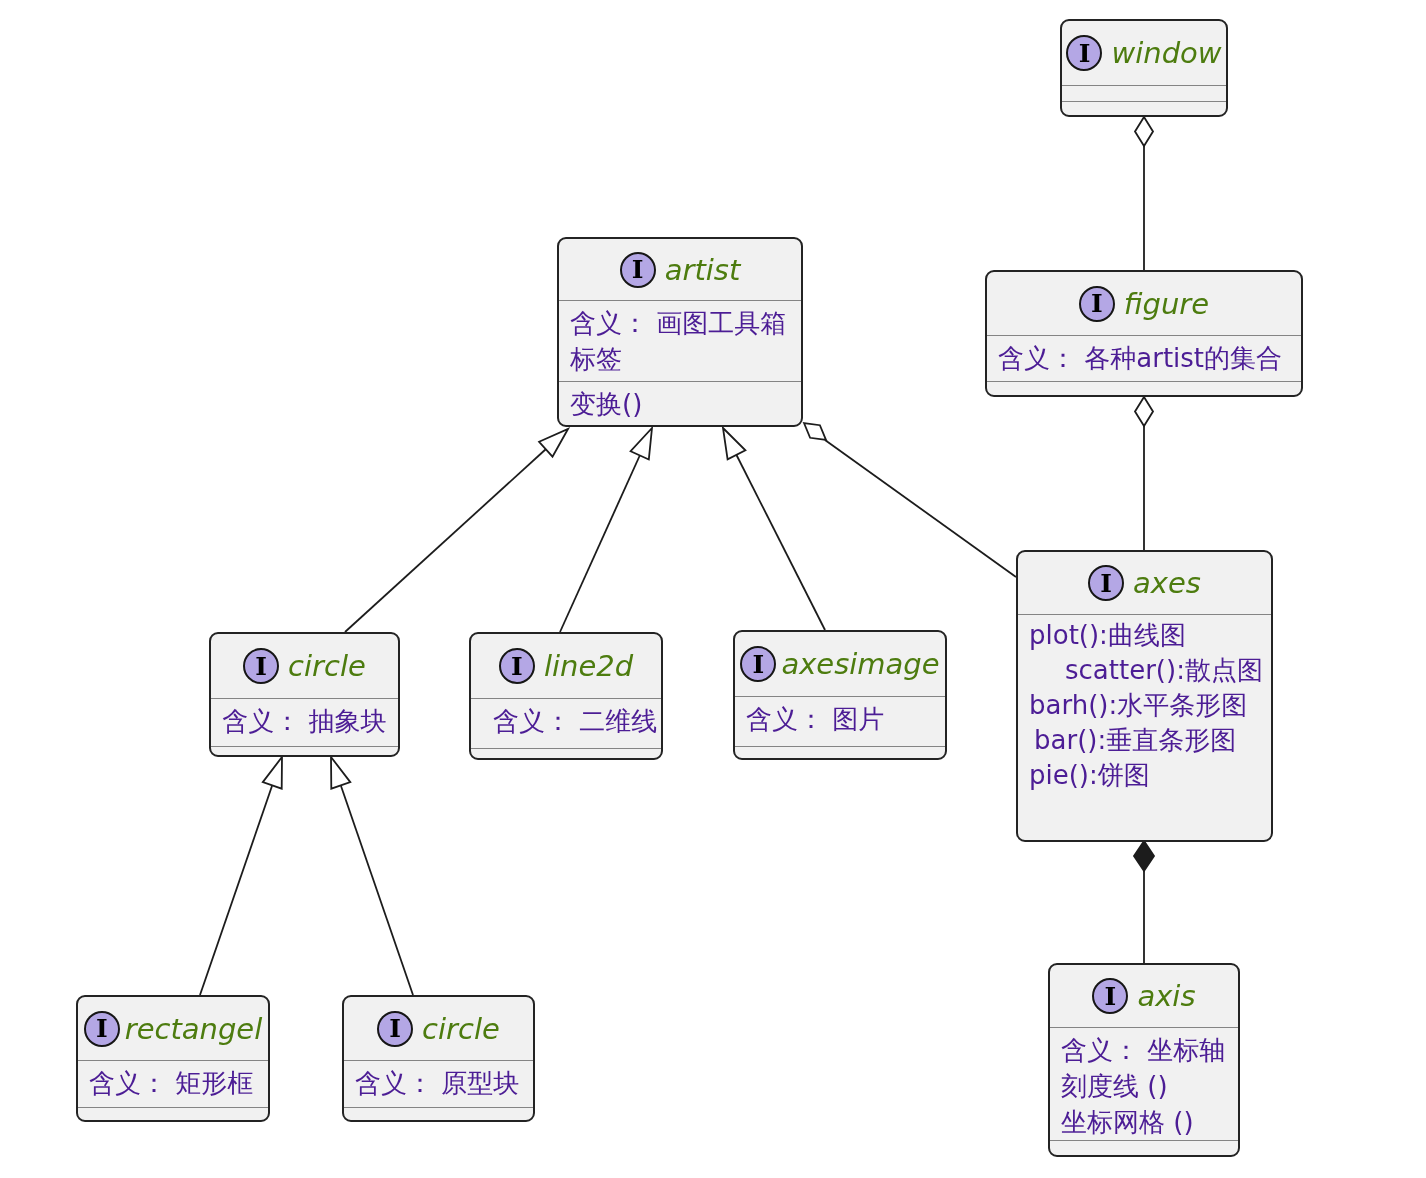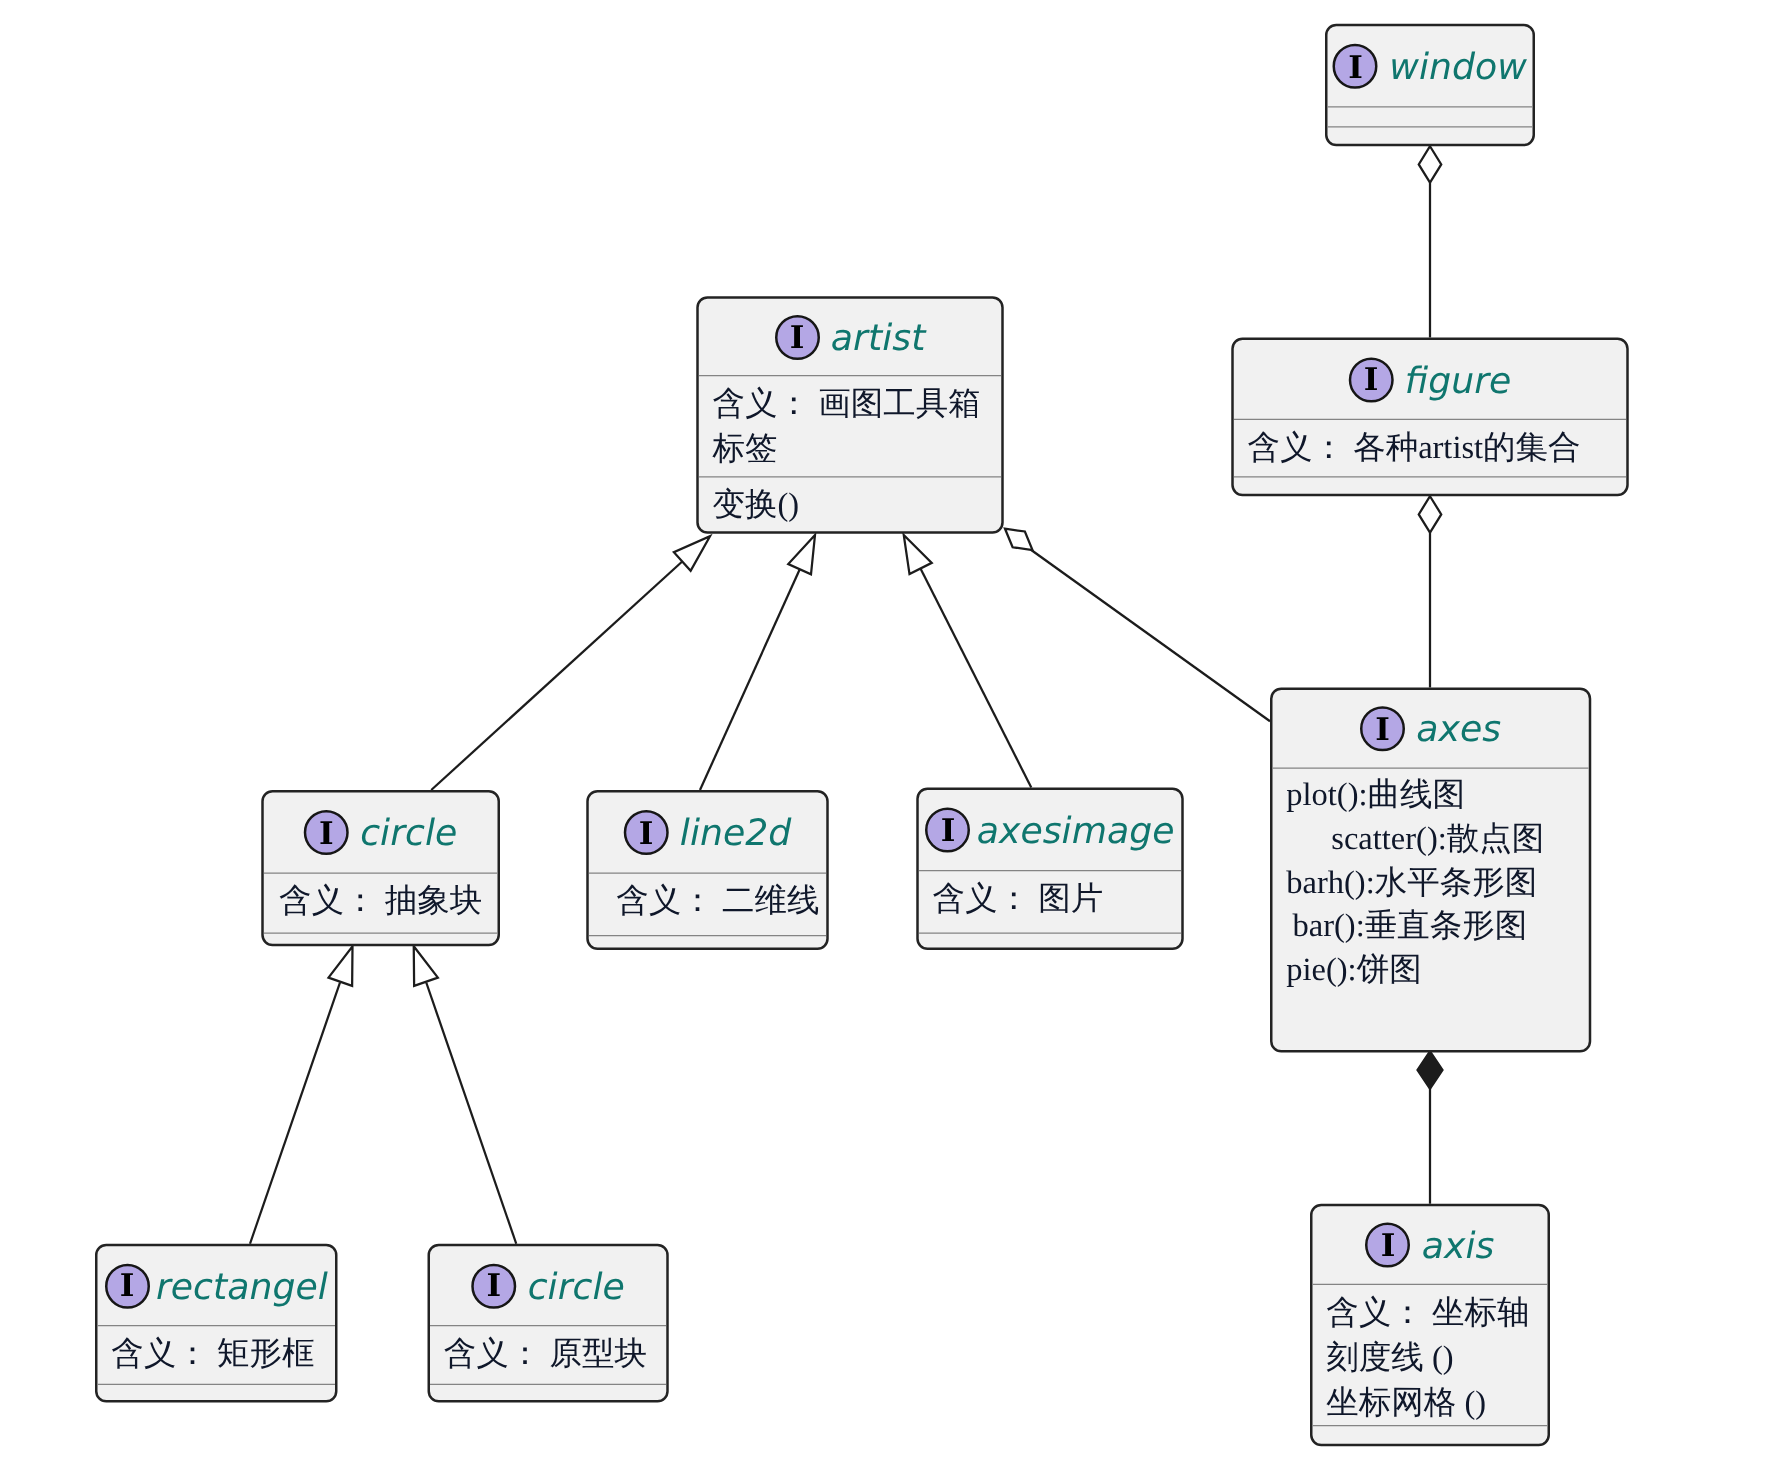--- a/index.html
+++ b/index.html
@@ -43,31 +43,30 @@
     justify-content: center;
     font-family: "DejaVu Serif", serif;
     font-weight: bold;
     font-size: 25px;
     line-height: 1;
     color: #000;
   }
   .cname {
     font-style: italic;
     font-size: 29px;
-    color: #0f766e;
+    color: #4d7c0f;
     white-space: nowrap;
   }
   .sec { border-top: 1.4px solid #848484; }
   .txt {
     font-size: 26px;
     line-height: 36px;
-    color: #0f172a;
+    color: #4c1d95;
     padding: 0 11px;
     white-space: nowrap;
-    font-family: Liberation Serif, serif;
   }
   .pt4 { padding-top: 4px; }
   .pt3 { padding-top: 3px; }
 </style>
 </head>
 <body>
 
 <div class="canvas">
 
   <svg class="edges" viewBox="0 0 1426 1178">

